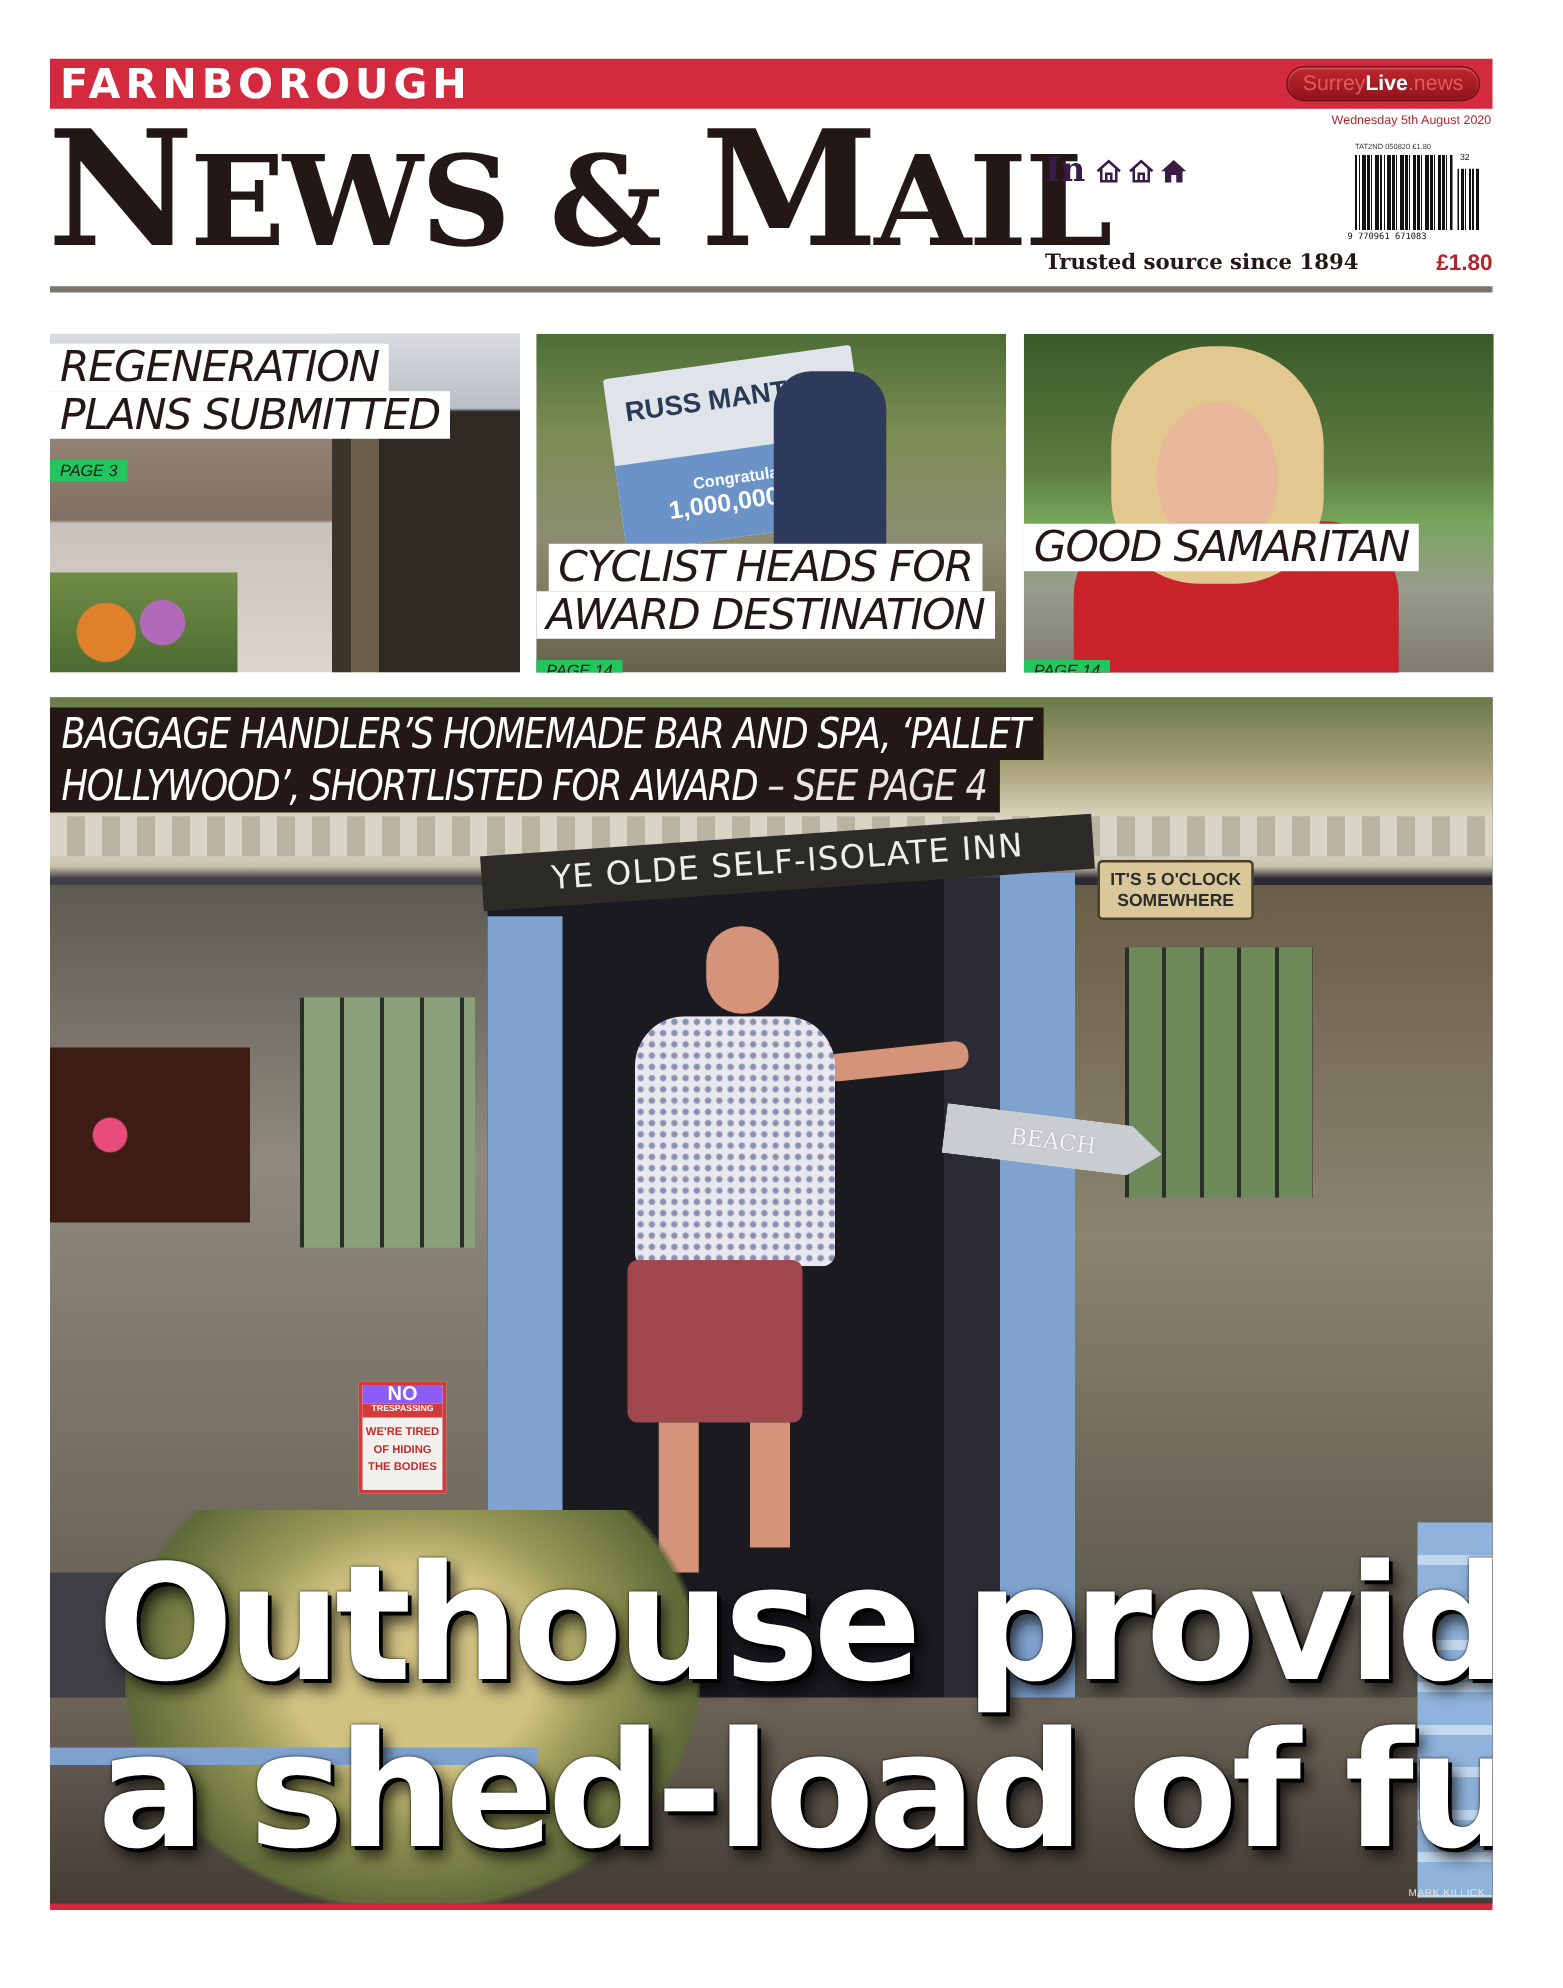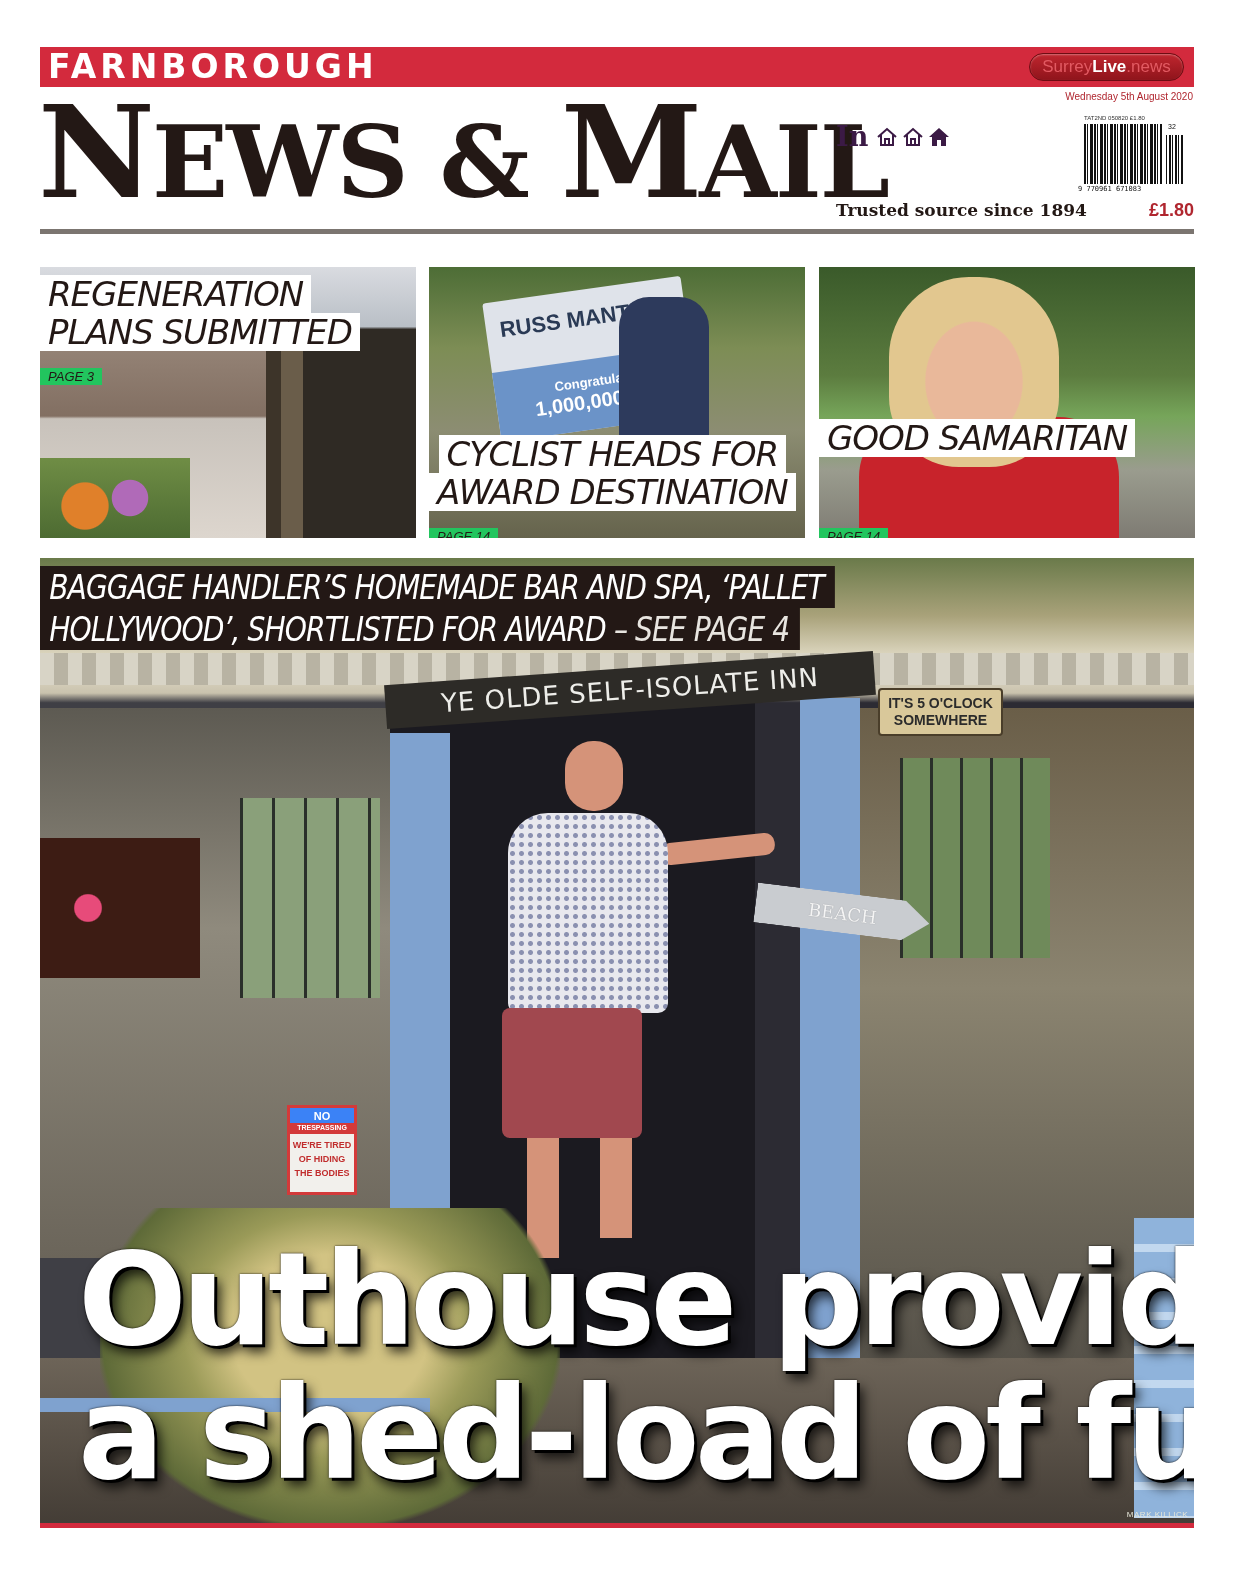--- a/index.html
+++ b/index.html
@@ -93,21 +93,21 @@
     .person .leg1 { position: absolute; left: 487px; top: 580px; width: 32px; height: 120px; background: #d59379; }
     .person .leg2 { position: absolute; left: 560px; top: 580px; width: 32px; height: 100px; background: #d59379; }
 
     
     .inn-sign { position: absolute; left: 345px; top: 110px; width: 490px; height: 44px; background: #2d2b27; transform: rotate(-4deg); display: flex; align-items: center; justify-content: center; }
     .inn-sign span { font-family: "DejaVu Sans", sans-serif; font-size: 26px; color: #eeeeea; letter-spacing: 1px; }
     .clock-sign { position: absolute; left: 838px; top: 130px; width: 125px; height: 48px; background: #d9c89a; border: 2px solid #4a3e2a; border-radius: 4px; display: flex; flex-direction: column; align-items: center; justify-content: center; font-size: 14px; font-weight: bold; color: #2b2b2b; line-height: 17px; }
     .beach-sign { position: absolute; left: 715px; top: 335px; width: 175px; height: 40px; background: #c9ccd0; clip-path: polygon(0 0, 85% 0, 100% 50%, 85% 100%, 0 100%); transform: rotate(7deg); display: flex; align-items: center; justify-content: center; }
     .beach-sign span { font-family: "DejaVu Serif", serif; font-size: 18px; color: #f4f4f4; text-shadow: 0 0 1px #8c8f93; }
     .trespass-sign { position: absolute; left: 247px; top: 547px; width: 70px; height: 90px; background: #f2f0ec; border: 3px solid #d33a3a; text-align: center; color: #c12d2d; font-weight: bold; }
-    .trespass-sign .top { background: #3b82f6; color: #fff; font-size: 11px; line-height: 12px; padding: 2px 0 1px; }
+    .trespass-sign .top { background: #8b5cf6; color: #fff; font-size: 16px; line-height: 12px; padding: 2px 0 1px; }
     .trespass-sign .top2 { background: #d33a3a; color: #fff; font-size: 7px; line-height: 9px; padding-bottom: 2px; }
     .trespass-sign .body { font-size: 9px; line-height: 14px; padding-top: 4px; }
 
     .caption-box { position: absolute; left: 0; top: 8px; }
     .caption-line { display: inline-block; background: #231815; color: #fff; font-family: "DejaVu Sans Condensed", "DejaVu Sans", sans-serif; font-style: italic; font-size: 34px; line-height: 42px; padding: 0 12px 0 10px; letter-spacing: -1px; white-space: nowrap; transform: scaleX(0.92); transform-origin: left; }
     .caption-line .light { font-weight: 200; color: #e8e5e0; }
 
     .headline { position: absolute; left: 38px; top: 675px; width: 1100px; font-family: "DejaVu Sans", sans-serif; font-weight: bold; color: #fff; font-size: 128px; line-height: 134px; letter-spacing: -5px;
       text-shadow: 0 0 2px #000, 3px 3px 0 #000, 6px 8px 12px rgba(0,0,0,0.75); }
     .headline div { white-space: nowrap; }

